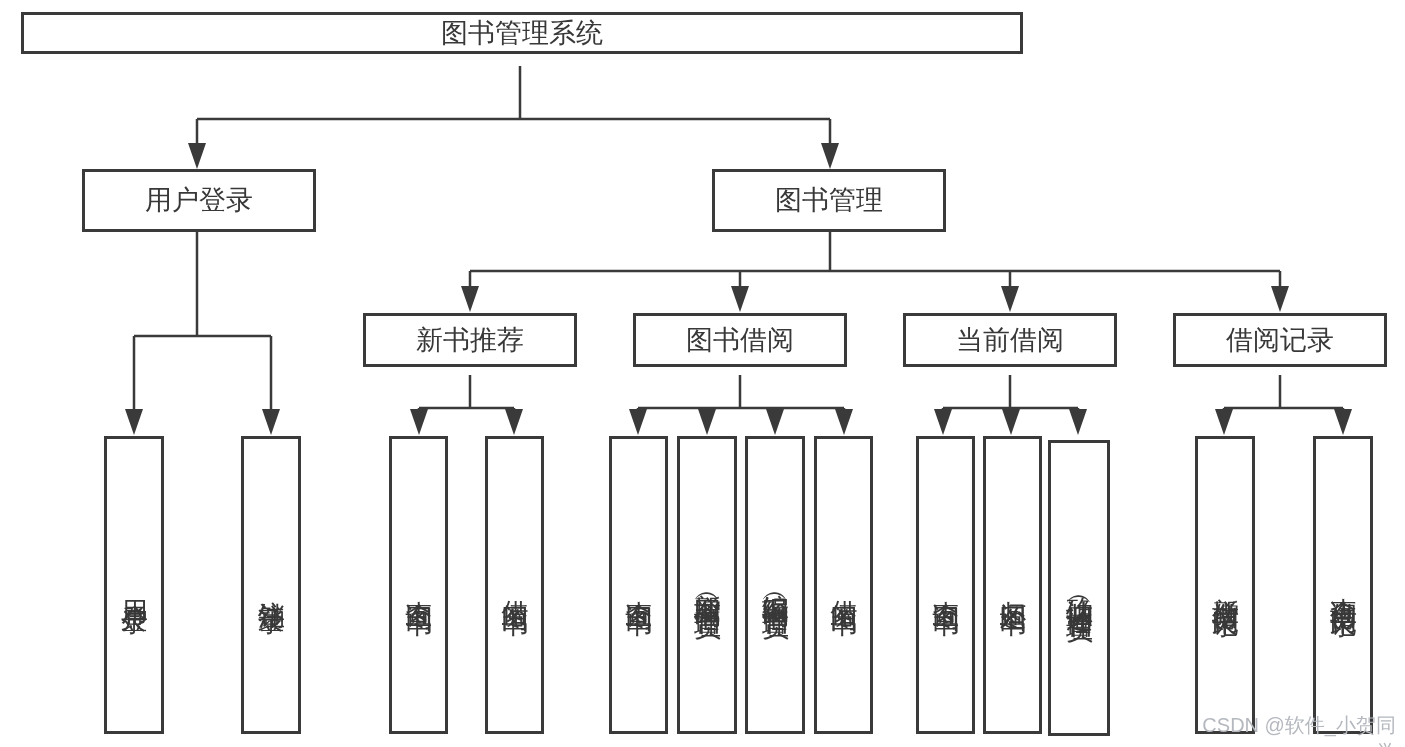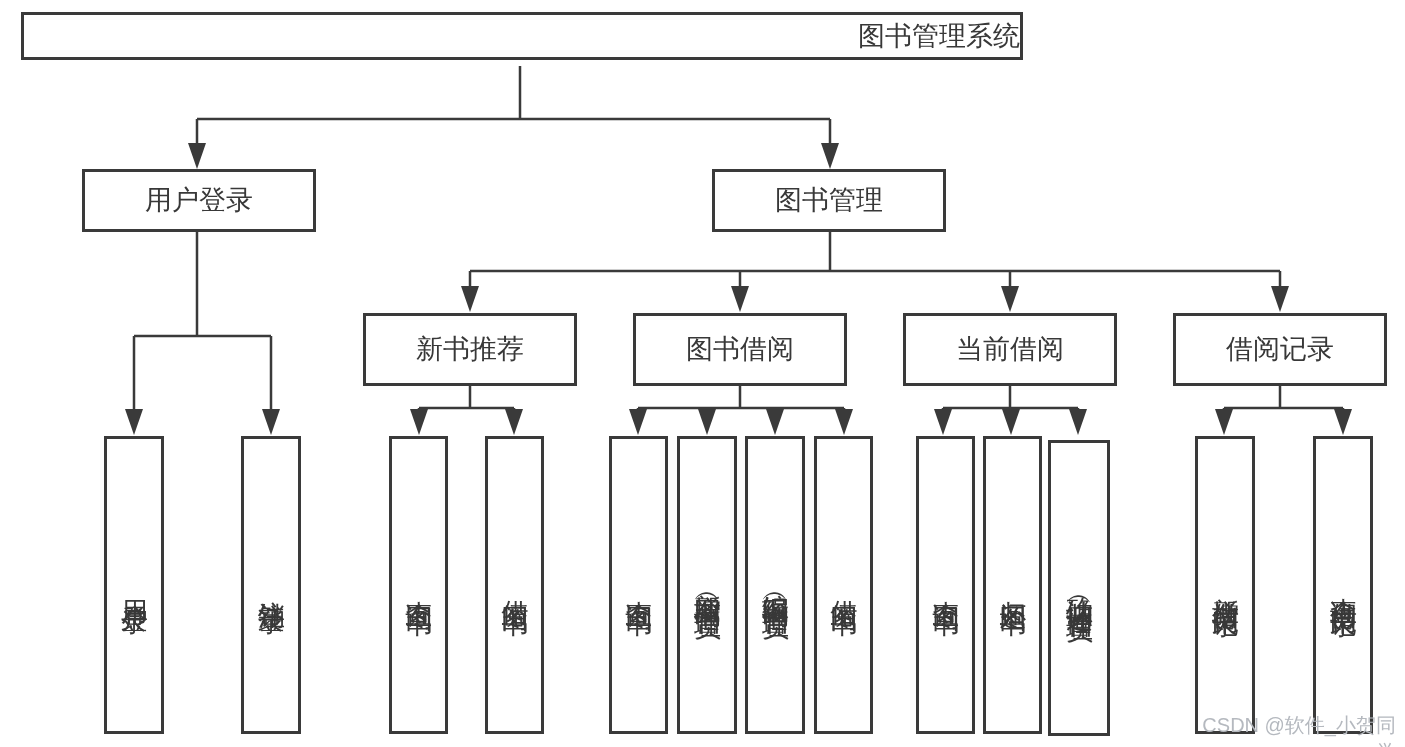--- a/index.html
+++ b/index.html
@@ -22,23 +22,23 @@
     border: 3px solid #3a3a3a;
     background: #ffffff;
     display: flex;
     align-items: center;
     justify-content: center;
     color: #383838;
     font-size: 27px;
     line-height: 1;
     white-space: nowrap;
   }
-  .rootbox { left: 21px; top: 12px; width: 1002px; height: 48px; justify-content: flex-end; }
+  .rootbox { left: 21px; top: 12px; width: 1002px; height: 42px; }
   .h2 { top: 169px; width: 234px; height: 63px; }
-  .h3 { top: 313px; width: 214px; height: 73px; }
+  .h3 { top: 313px; width: 214px; height: 54px; }
   .leaf { top: 436px; height: 298px; }
   .vtext {
     writing-mode: vertical-rl;
     text-orientation: mixed;
     letter-spacing: 3px;
     line-height: 1.15;
   }
   .watermark {
     position: absolute;
     left: 1186px;

